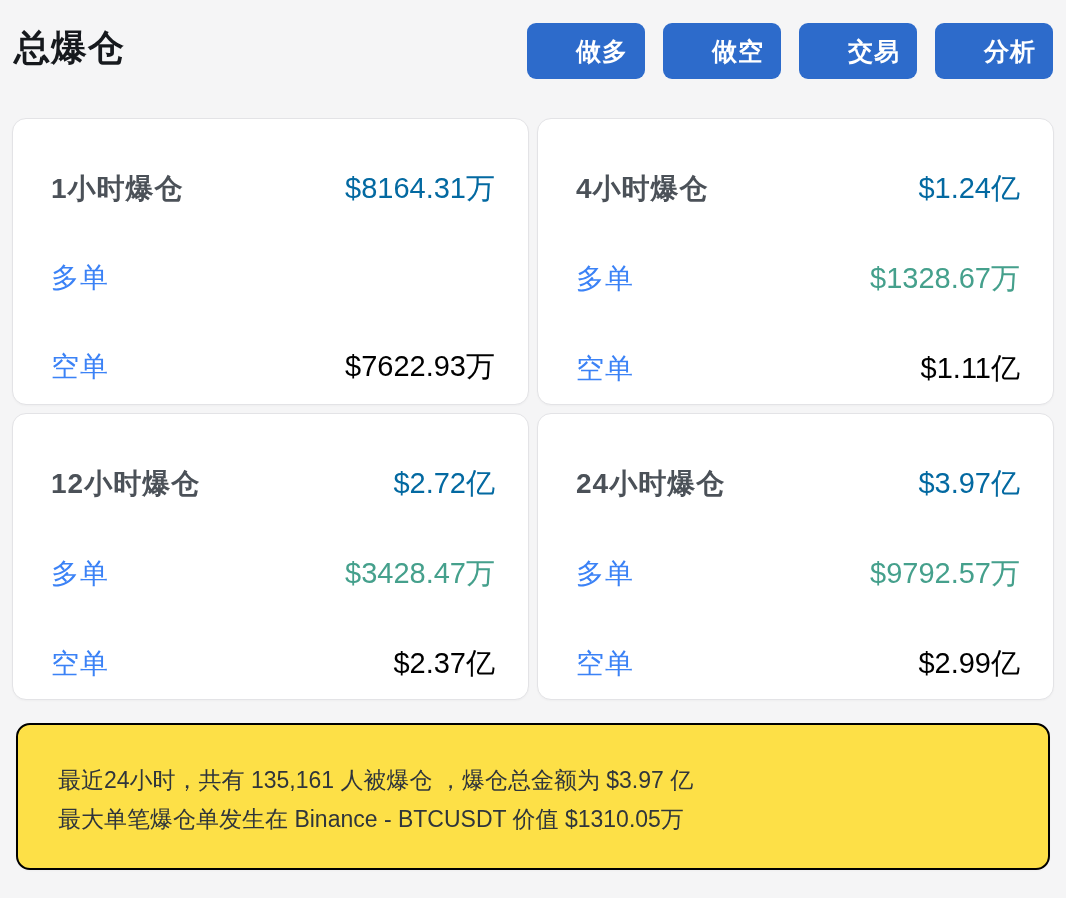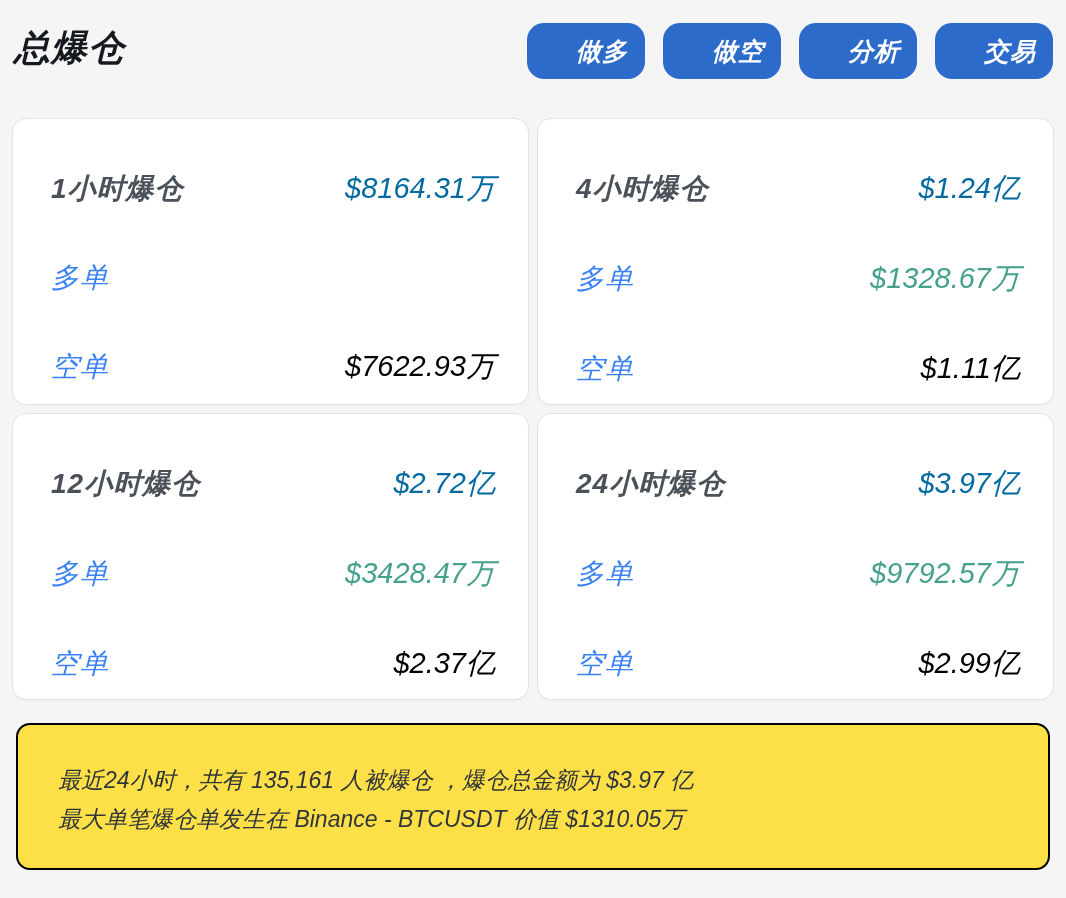--- a/index.html
+++ b/index.html
@@ -1,22 +1,22 @@
 <!DOCTYPE html>
 <html><head>
 <meta charset="utf-8">
 <style>
-  * { margin:0; padding:0; box-sizing:border-box;font-style:italic; }
+  * { margin:0; padding:0; box-sizing:border-box; }
   html,body { width:1066px; height:898px; background:#f5f5f6; font-family:"Liberation Sans", sans-serif; }
 
   .header { position:relative; height:118px; }
   .page-title { position:absolute; left:14px; top:24px; font-size:36px; font-weight:800; color:#16191d; letter-spacing:1px; }
   .button-row { position:absolute; right:13px; top:23px; display:flex; gap:18px; }
   .btn {
-    width:118px; height:56px; border:none; border-radius:17px;
+    width:118px; height:56px; border:none; border-radius:9px;
     background:#2d6bcb; color:#ffffff; font-size:25px; font-weight:700;
     font-family:"Liberation Sans", sans-serif; cursor:pointer;
     display:flex; align-items:center; justify-content:center; letter-spacing:1px;padding-left:32px;
   }
 
   .cards { display:grid; grid-template-columns:1fr 1fr; gap:8px; padding:0 12px; }
   .card {
     background:#ffffff; border:1px solid #e3e3e6; border-radius:14px;
     height:287px; padding:50px 33px 0 38px;
     box-shadow:0 1px 2px rgba(0,0,0,0.03);
@@ -36,22 +36,22 @@
   }
 </style>
 </head>
 <body>
 
 <div class="header">
   <div class="page-title">总爆仓</div>
   <div class="button-row">
     <button class="btn">做多</button>
     <button class="btn">做空</button>
+    <button class="btn">交易</button>
     <button class="btn">分析</button>
-    <button class="btn">交易</button>
   </div>
 </div>
 
 <div class="cards">
 
   <div class="card">
     <div class="card-row">
       <span class="period-label">1小时爆仓</span>
       <span class="total-value">$8164.31万</span>
     </div>

